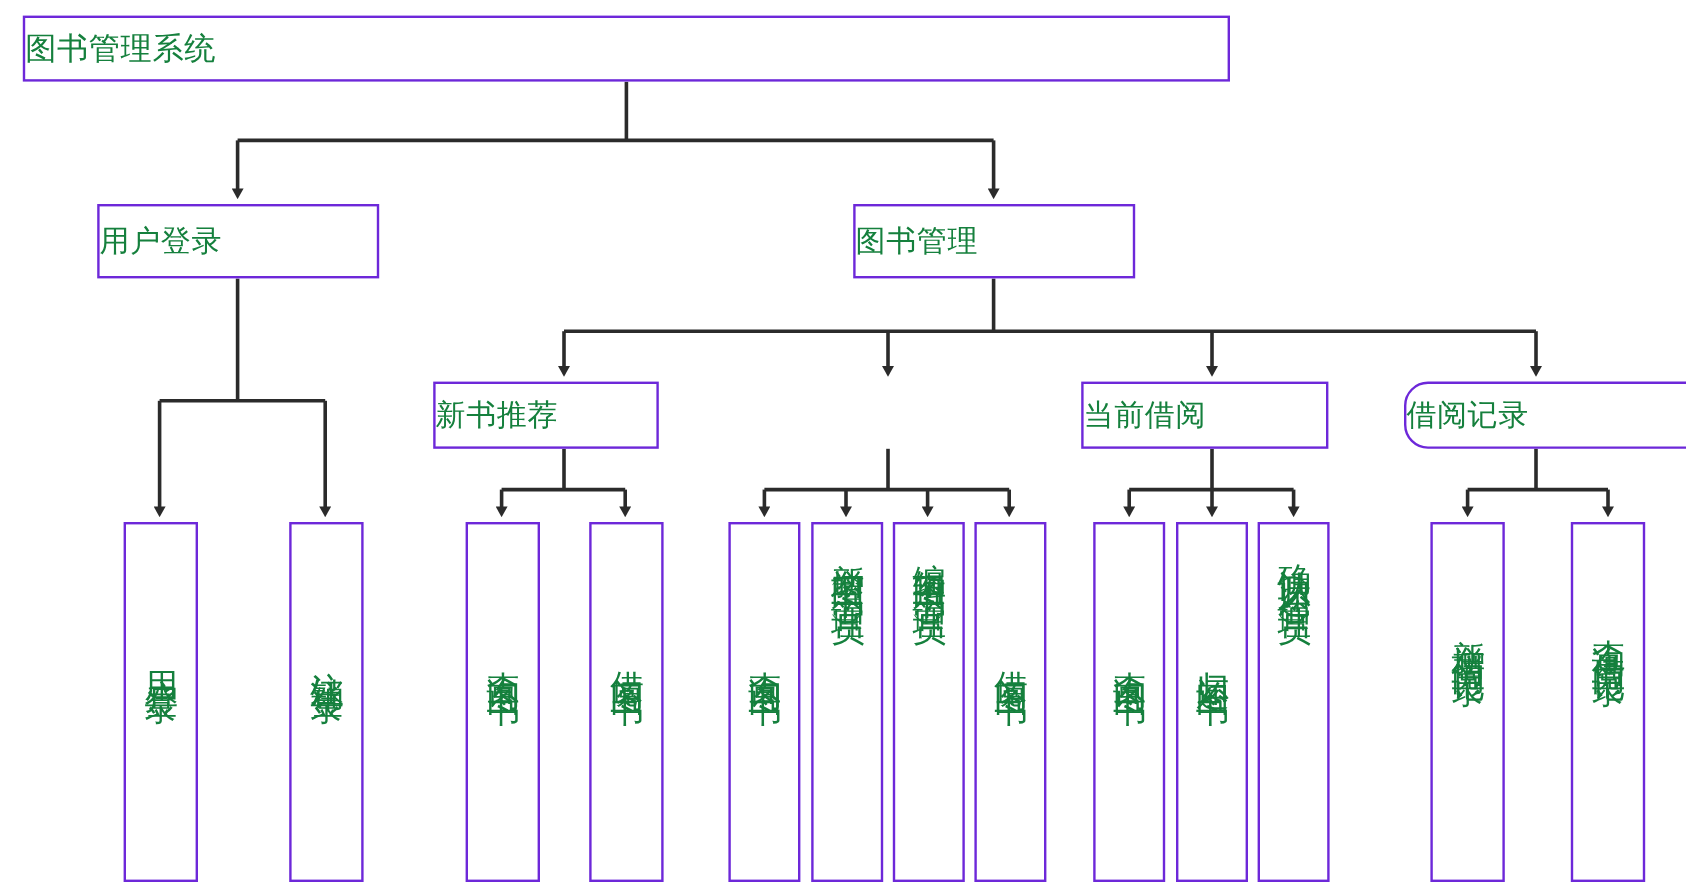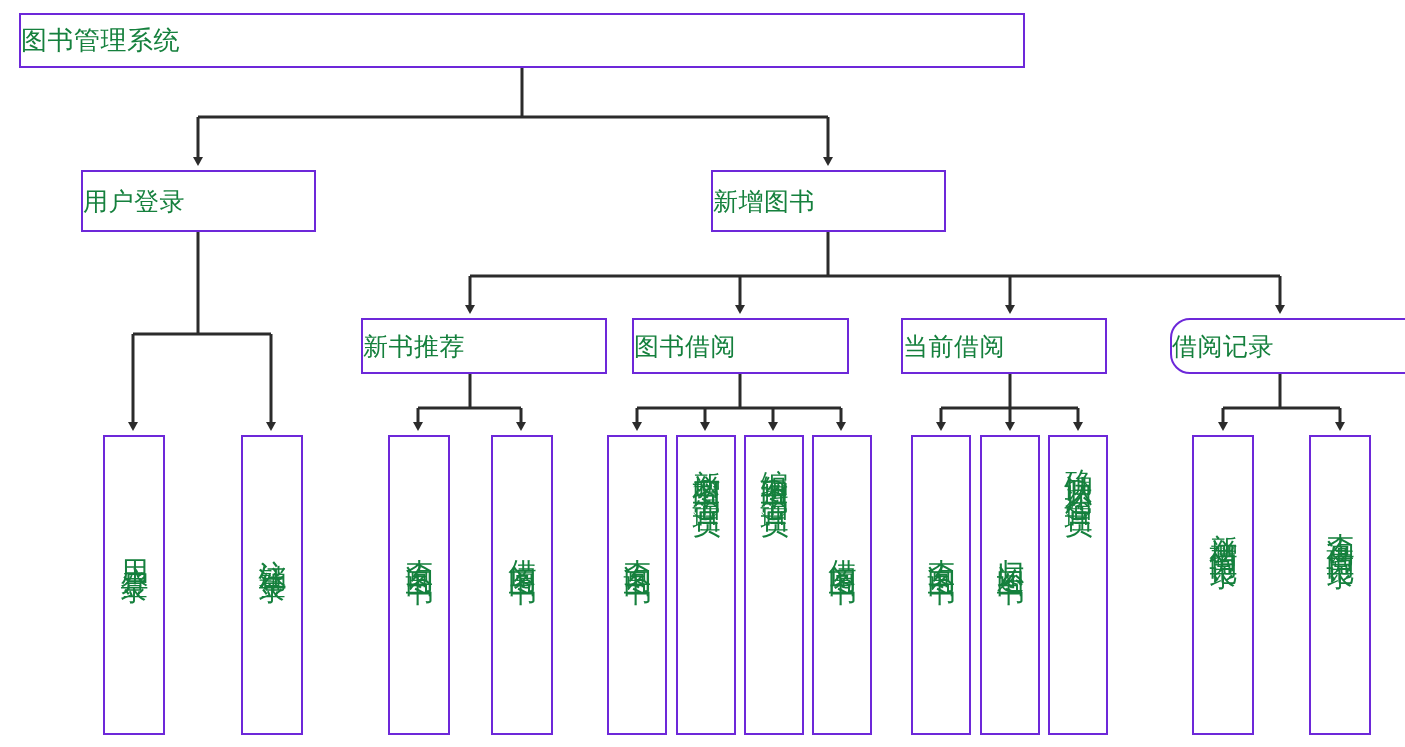--- a/index.html
+++ b/index.html
@@ -119,28 +119,25 @@
   </svg>
 
   <div class="node h-node root" style="left:19px;top:13px;width:1006px;height:55px;">
     <span class="lbl">图书管理系统</span>
   </div>
 
   <div class="node h-node" style="left:81px;top:170px;width:235px;height:62px;">
     <span class="lbl">用户登录</span>
   </div>
   <div class="node h-node" style="left:711px;top:170px;width:235px;height:62px;">
-    <span class="lbl">新增图书</span>
+    <span class="lbl">图书管理</span>
   </div>
 
-  <div class="node h-node" style="left:361px;top:318px;width:246px;height:56px;">
+  <div class="node h-node" style="left:361px;top:318px;width:188px;height:56px;">
     <span class="lbl">新书推荐</span>
-  </div>
-  <div class="node h-node" style="left:632px;top:318px;width:217px;height:56px;">
-    <span class="lbl">图书借阅</span>
   </div>
   <div class="node h-node" style="left:901px;top:318px;width:206px;height:56px;">
     <span class="lbl">当前借阅</span>
   </div>
   <div class="node h-node" style="left:1170px;top:318px;width:265px;height:56px;border-radius:20px;">
     <span class="lbl">借阅记录</span>
   </div>
 
   <div class="node v-node low" style="left:103px;top:435px;width:62px;height:300px;">
     <span class="lbl">用户登录</span>

